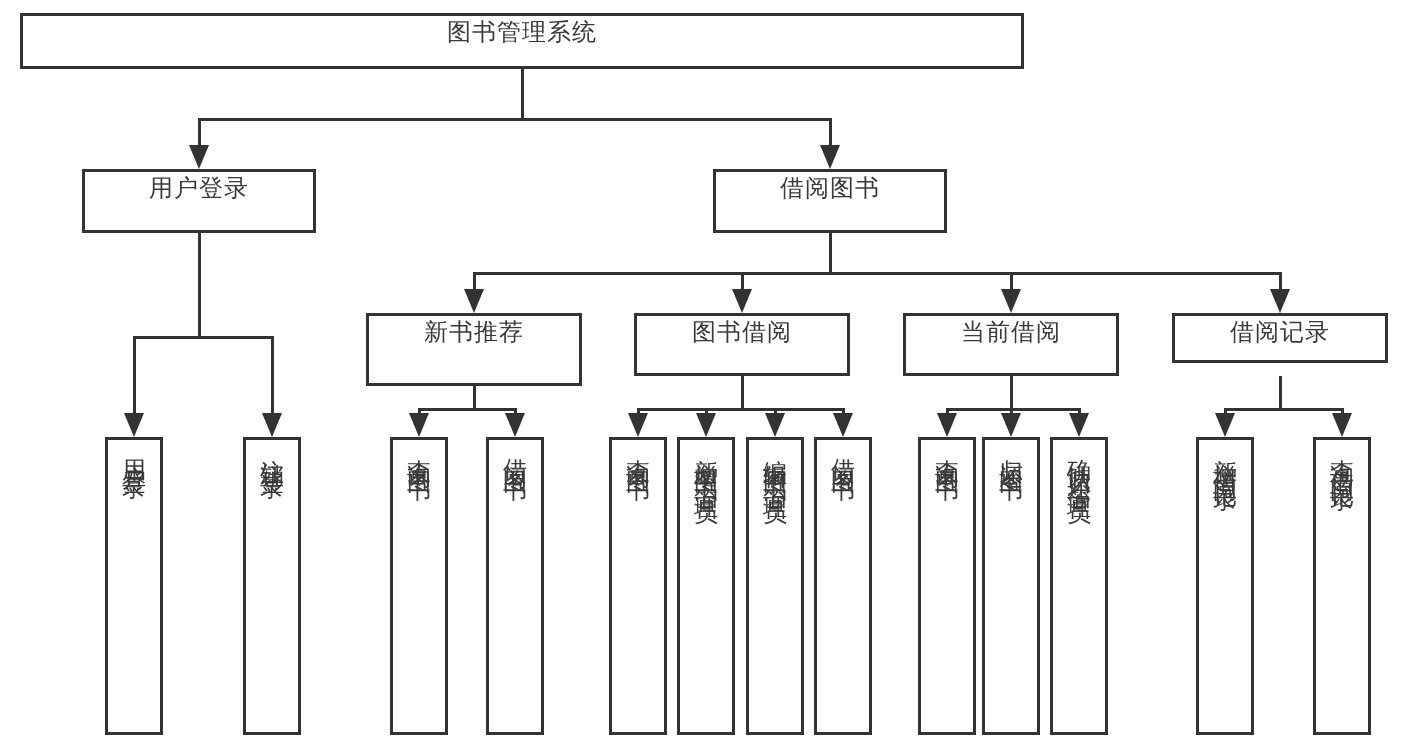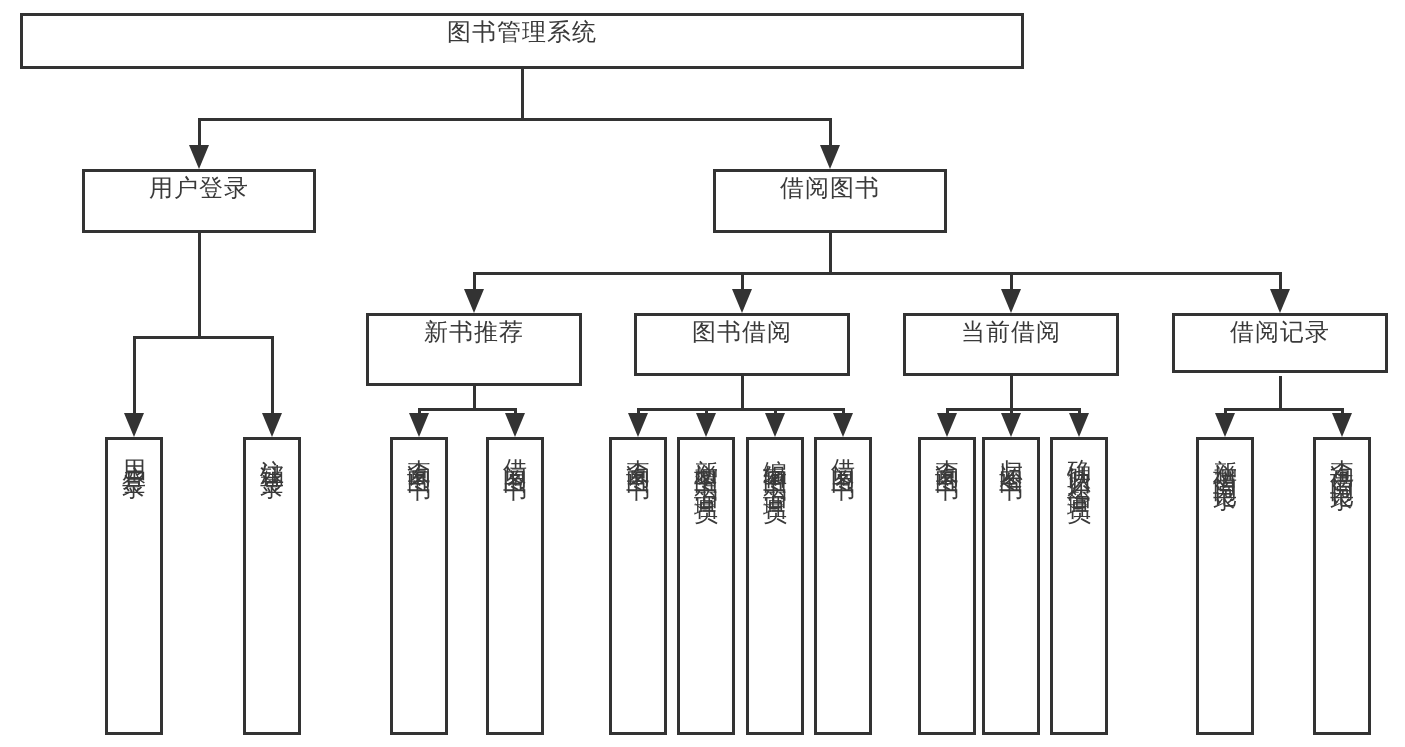--- a/index.html
+++ b/index.html
@@ -78,21 +78,21 @@
 
   <div class="node" style="left:366px;top:313px;width:216px;height:73px">
     <span>新书推荐</span>
   </div>
   <div class="node" style="left:634px;top:313px;width:216px;height:63px">
     <span>图书借阅</span>
   </div>
   <div class="node" style="left:903px;top:313px;width:216px;height:63px">
     <span>当前借阅</span>
   </div>
-  <div class="node" style="left:1172px;top:313px;width:216px;height:60px">
+  <div class="node" style="left:1172px;top:313px;width:216px;height:50px">
     <span>借阅记录</span>
   </div>
 
   <div class="vline" style="left:473px;top:376px;height:32px"></div>
   <div class="hline" style="left:418px;top:408px;width:99px"></div>
   <div class="vline" style="left:418px;top:408px;height:7px"></div>
   <div class="ahead" style="left:409px;top:413px"></div>
   <div class="vline" style="left:514px;top:408px;height:7px"></div>
   <div class="ahead" style="left:505px;top:413px"></div>
 

